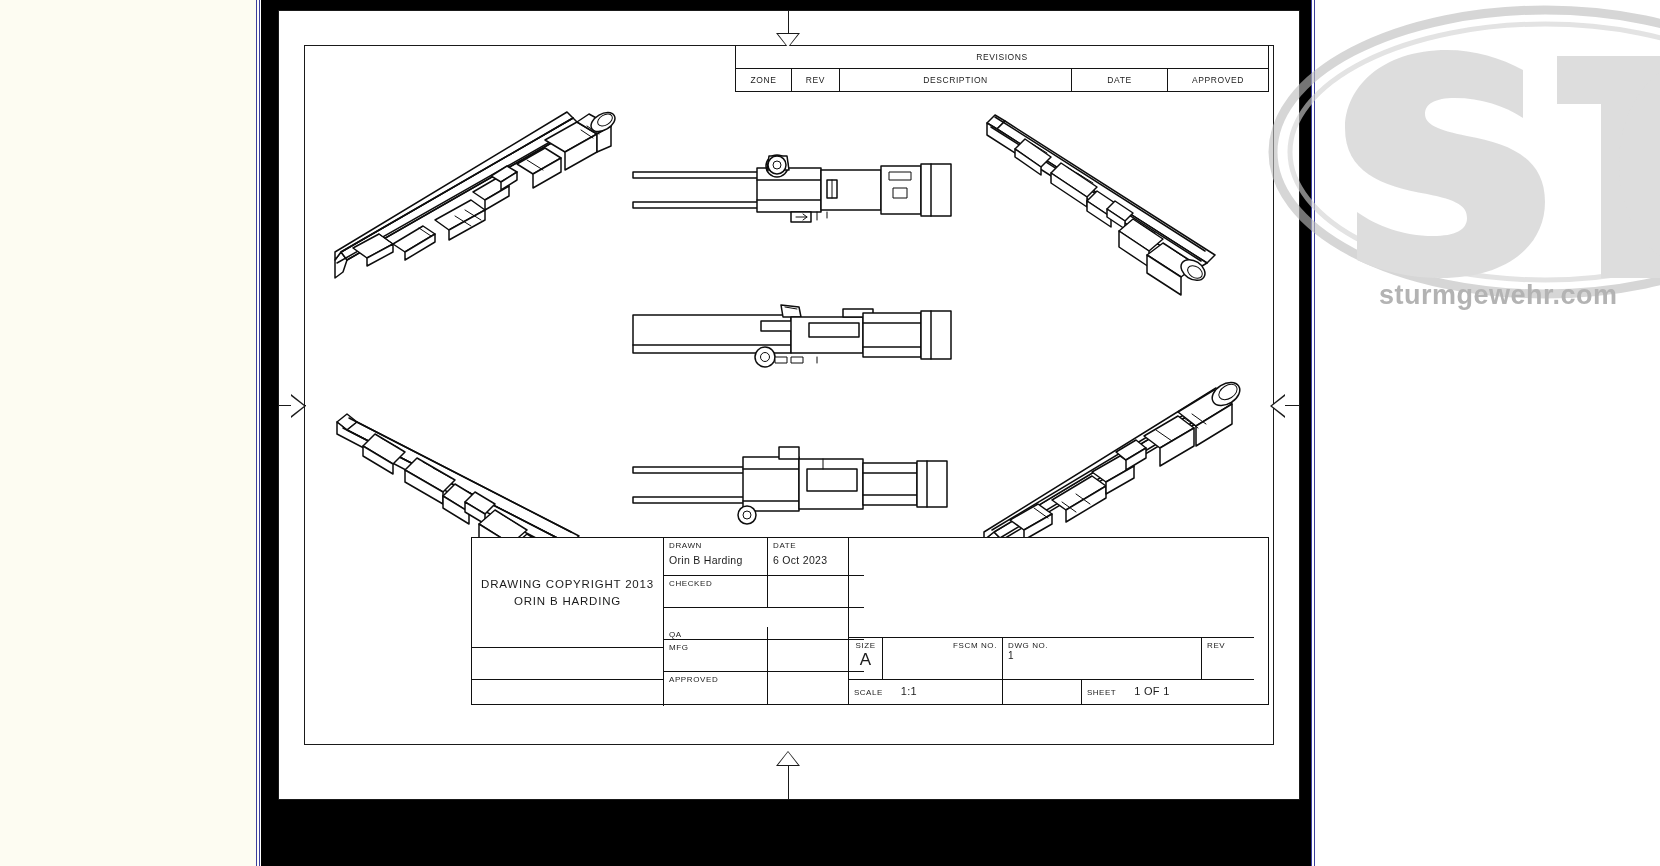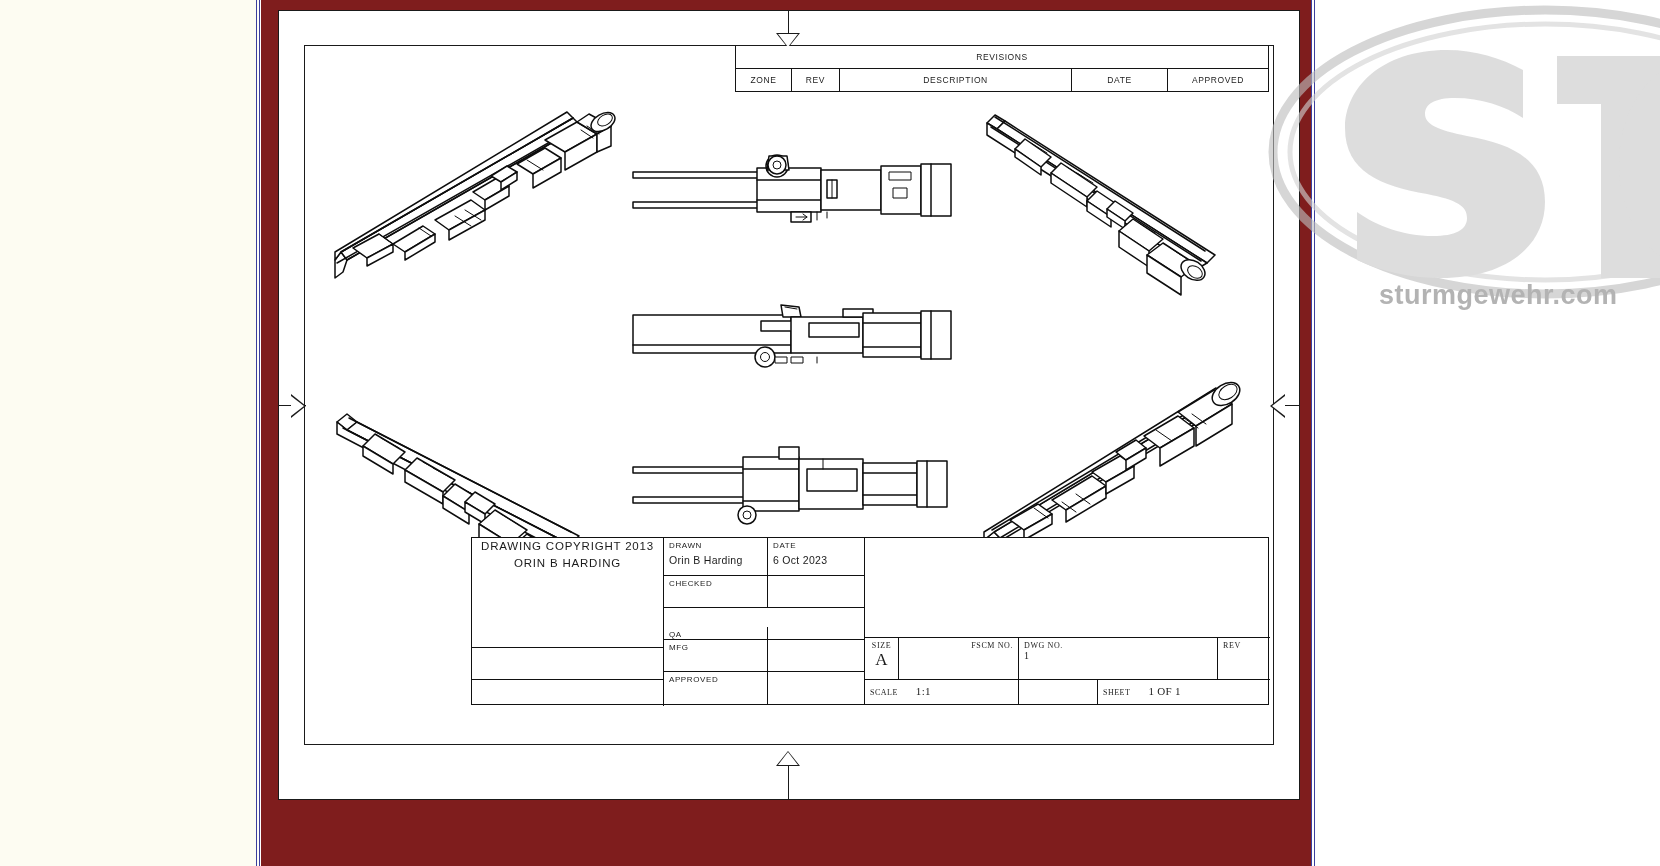--- a/index.html
+++ b/index.html
@@ -37,21 +37,21 @@
     position: absolute; left: 1315px; top: 0;
     width: 345px; height: 866px;
     background: #ffffff;
   }
 
   
   .paper {
     position: absolute;
     left: 261px; top: 0;
     width: 1050px; height: 866px;
-    background: #7f1d1d;
+    background: #000000;
   }
 
   
   .sheet-outer {
     position: absolute;
     left: 17px; top: 10px;
     width: 1022px; height: 790px;
     border: 1.4px solid #1a1a1a;
     background: #ffffff;
   }
@@ -165,21 +165,21 @@
     color: #1b1b1b;
     font-size: 8px;
     letter-spacing: .5px;
   }
 
   .tb-copy {
     position: absolute; left: 0; top: 0;
     width: 192px; height: 110px;
     border-right: 1.3px solid #111111;
     border-bottom: 1.3px solid #111111;
-    display: flex; justify-content: center;
+    display: flex; align-items: center; justify-content: center;
     text-align: center;
     font-size: 11.5px;
     letter-spacing: .8px;
     line-height: 1.45;
     padding: 0 8px;
   }
   .tb-copy-blank {
     position: absolute; left: 0; top: 110px;
     width: 192px; height: 32px;
     border-right: 1.3px solid #111111;
@@ -202,24 +202,23 @@
   .sig-name {
     width: 104px;
     border-right: 1.3px solid #111111;
     padding: 3px 5px 0 5px;
   }
   .sig-val  { flex: 1; padding: 3px 5px 0 5px; }
   .sig-lbl { font-size: 8px; letter-spacing: .6px; display: block; }
   .sig-txt { font-size: 10.5px; letter-spacing: .3px; display: block; margin-top: 4px; }
 
   .tb-right {
-    position: absolute; left: 392px; top: 0;
+    position: absolute; left: 376px; top: 0;
     width: 406px; height: 100%;
     border-left: 1.3px solid #111111;
-    font-family: Liberation Serif, serif;
   }
   .tbr-blank {
     height: 100px;
     border-bottom: 1.5px solid #111111;
   }
   .tbr-ids { display: flex; height: 42px; border-bottom: 1.3px solid #111111; }
   .tbr-ids > div { border-right: 1.3px solid #111111; padding: 3px 5px 0 5px; position: relative; }
   .tbr-ids > div:last-child { border-right: none; }
   .id-size { width: 34px; text-align: center; }
   .id-fscm { width: 120px; text-align: right; }

